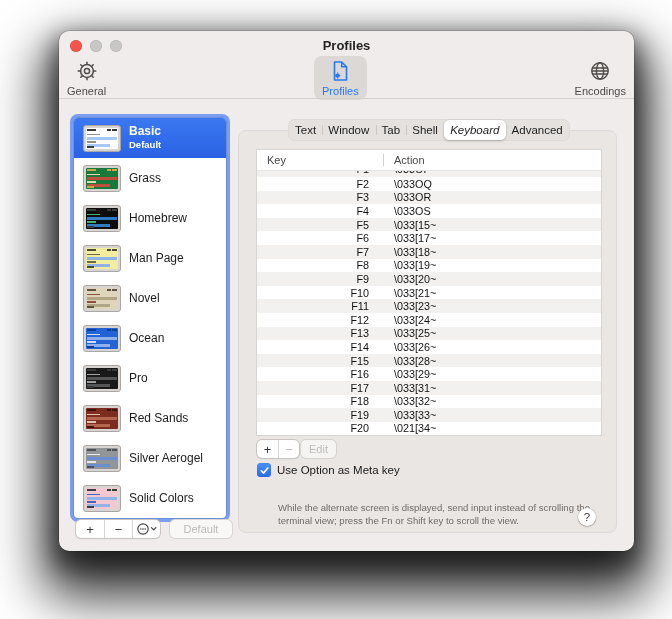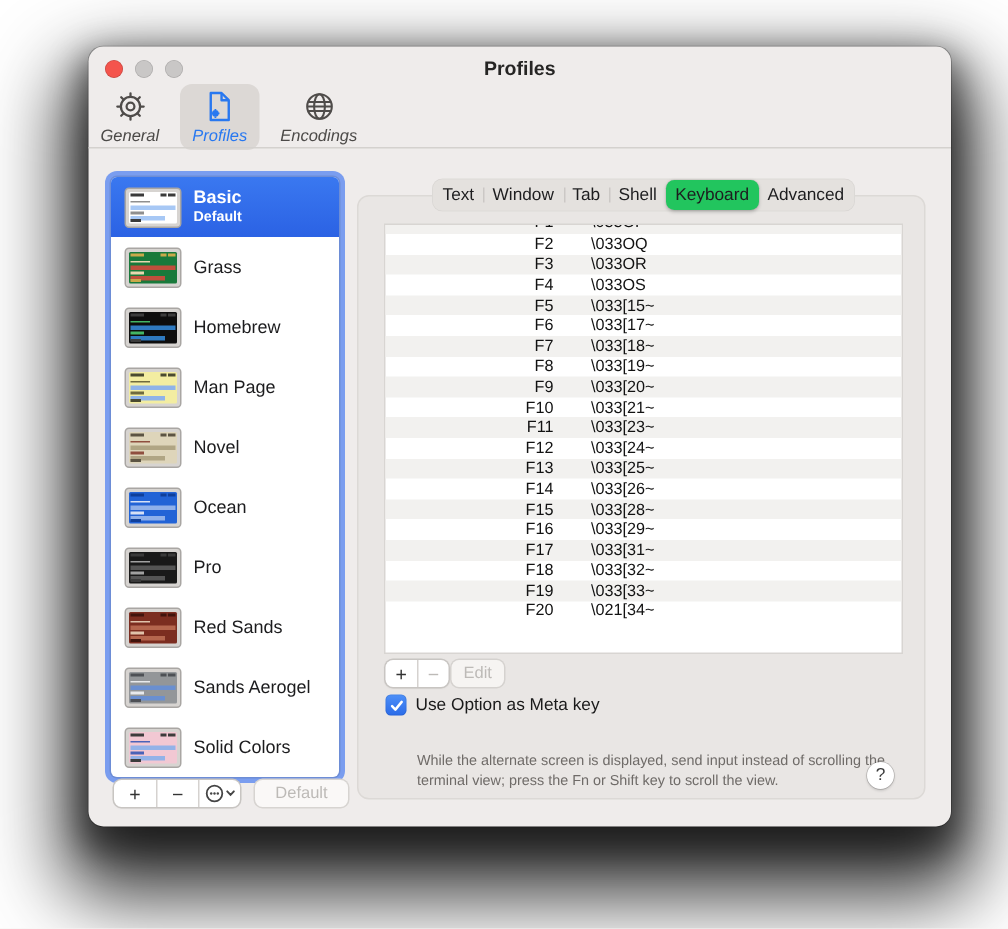--- a/index.html
+++ b/index.html
@@ -19,21 +19,21 @@
   
   .lights{ position:absolute; left:11px; top:9px; display:flex; gap:8px; }
   .light{ width:12px; height:12px; border-radius:50%; }
   .light.red { background:#f4544c; box-shadow:inset 0 0 0 .5px rgba(0,0,0,.18); }
   .light.gray{ background:#c9c7c6; box-shadow:inset 0 0 0 .5px rgba(0,0,0,.14); }
   .win-title{ position:absolute; top:7px; left:0; right:0; text-align:center;
               font-size:13px; font-weight:700; color:#262524; }
 
   
   .toolbar{ position:absolute; top:25px; left:0; right:0; height:42px;
-            display:flex; justify-content:flex-start; align-items:flex-start; gap:6px;font-style:italic; }
+            display:flex; justify-content:space-between; align-items:flex-start; gap:6px; }
   .titem{ display:flex; flex-direction:column; align-items:center;
           padding:2px 8px 3px; border-radius:8px; }
   .titem.selected{ background:#dcd8d5; }
   .ticon{ height:26px; display:flex; align-items:center; justify-content:center; }
   .tlabel{ font-size:11px; color:#4c4a48; margin-top:1px; white-space:nowrap; }
   .titem.selected .tlabel{ color:#2878f0; }
   .toolbar-sep{ position:absolute; top:67px; left:0; right:0; height:1px; background:#d4d1ce; }
 
   
   .sidebar{ position:absolute; left:15px; top:87px; width:152px; height:400px;
@@ -72,22 +72,22 @@
 
   
   .panel{ position:absolute; left:179px; top:99px; width:379px; height:403px;
           background:#e9e6e4; border:1px solid #dcd9d6; border-radius:8px; }
 
   .segbar{ position:absolute; left:229px; top:88px; width:282px; height:22px;
            background:#e4e1de; border-radius:7px; display:flex; padding:1px;
            box-shadow:inset 0 0 0 .5px rgba(0,0,0,.05); }
   .seg{ flex:1 1 auto; display:flex; align-items:center; justify-content:flex-start;
         font-size:11.5px; color:#1d1d1f; position:relative; padding:0 6px; white-space:nowrap; }
-  .seg.selected{ background:#22c55e; border-radius:5.5px;
-                 box-shadow:0 1px 2.5px rgba(0,0,0,.22), 0 0 0 .5px rgba(0,0,0,.05); }
+  .seg.selected{ background:#ffffff; border-radius:5.5px;
+                 box-shadow:0 1px 2.5px rgba(0,0,0,.22), 0 0 0 .5px rgba(0,0,0,.05);font-style:italic; }
   .seg:not(.selected) + .seg:not(.selected)::before{
         content:""; position:absolute; left:0; top:5px; bottom:5px; width:1px; background:#cbc8c5; }
 
   
   .ktable{ position:absolute; left:198px; top:119px; width:344px; height:285px;
            background:#fff; box-shadow:0 0 0 1px #d8d5d2; display:flex; flex-direction:column;
            overflow:hidden; }
   .thead{ height:21px; flex:none; display:flex; align-items:center; position:relative;
           border-bottom:1px solid #e8e6e4; }
   .th-key{ width:126px; padding-left:10px; font-size:11px; color:#474747; }
@@ -319,21 +319,21 @@
               <div class="t-chip2" style="background: rgb(77, 80, 85);"></div>
               <div class="t-chip3" style="background: rgb(77, 80, 85);"></div>
               <div class="t-line1" style="background: rgb(232, 234, 236);"></div>
               <div class="t-str1" style="background: rgb(106, 143, 208);"></div>
               <div class="t-line2" style="background: rgb(232, 234, 236);"></div>
               <div class="t-str2" style="background: rgb(106, 143, 208);"></div>
               <div class="t-chip4" style="background: rgb(77, 80, 85);"></div>
             </div>
           </div>
           <div class="p-texts">
-            <span class="p-name">Sands Aerogel</span>
+            <span class="p-name">Silver Aerogel</span>
 
           </div>
         </div>
         <div class="p-row">
           <div class="thumb">
             <div class="t-screen" style="background: rgb(242, 200, 211);">
               <div class="t-chip1" style="background: rgb(60, 60, 60);"></div>
               <div class="t-chip2" style="background: rgb(60, 60, 60);"></div>
               <div class="t-chip3" style="background: rgb(60, 60, 60);"></div>
               <div class="t-line1" style="background: rgb(74, 98, 184);"></div>
@@ -385,20 +385,25 @@
         </div>
         <div class="seg selected">
           <span>Keyboard</span>
         </div>
         <div class="seg">
           <span>Advanced</span>
         </div>
       </div>
 
     <div class="ktable">
+      <div class="thead">
+        <div class="th-key">Key</div>
+        <div class="th-div"></div>
+        <div class="th-action">Action</div>
+      </div>
       <div class="sliver">
         <div class="trow">
           <span class="c-key">F1</span>
           <span class="c-action">\033OP</span>
         </div>
       </div>
       <div class="rows">
 
       <div class="trow">
             <span class="c-key">F2</span>

